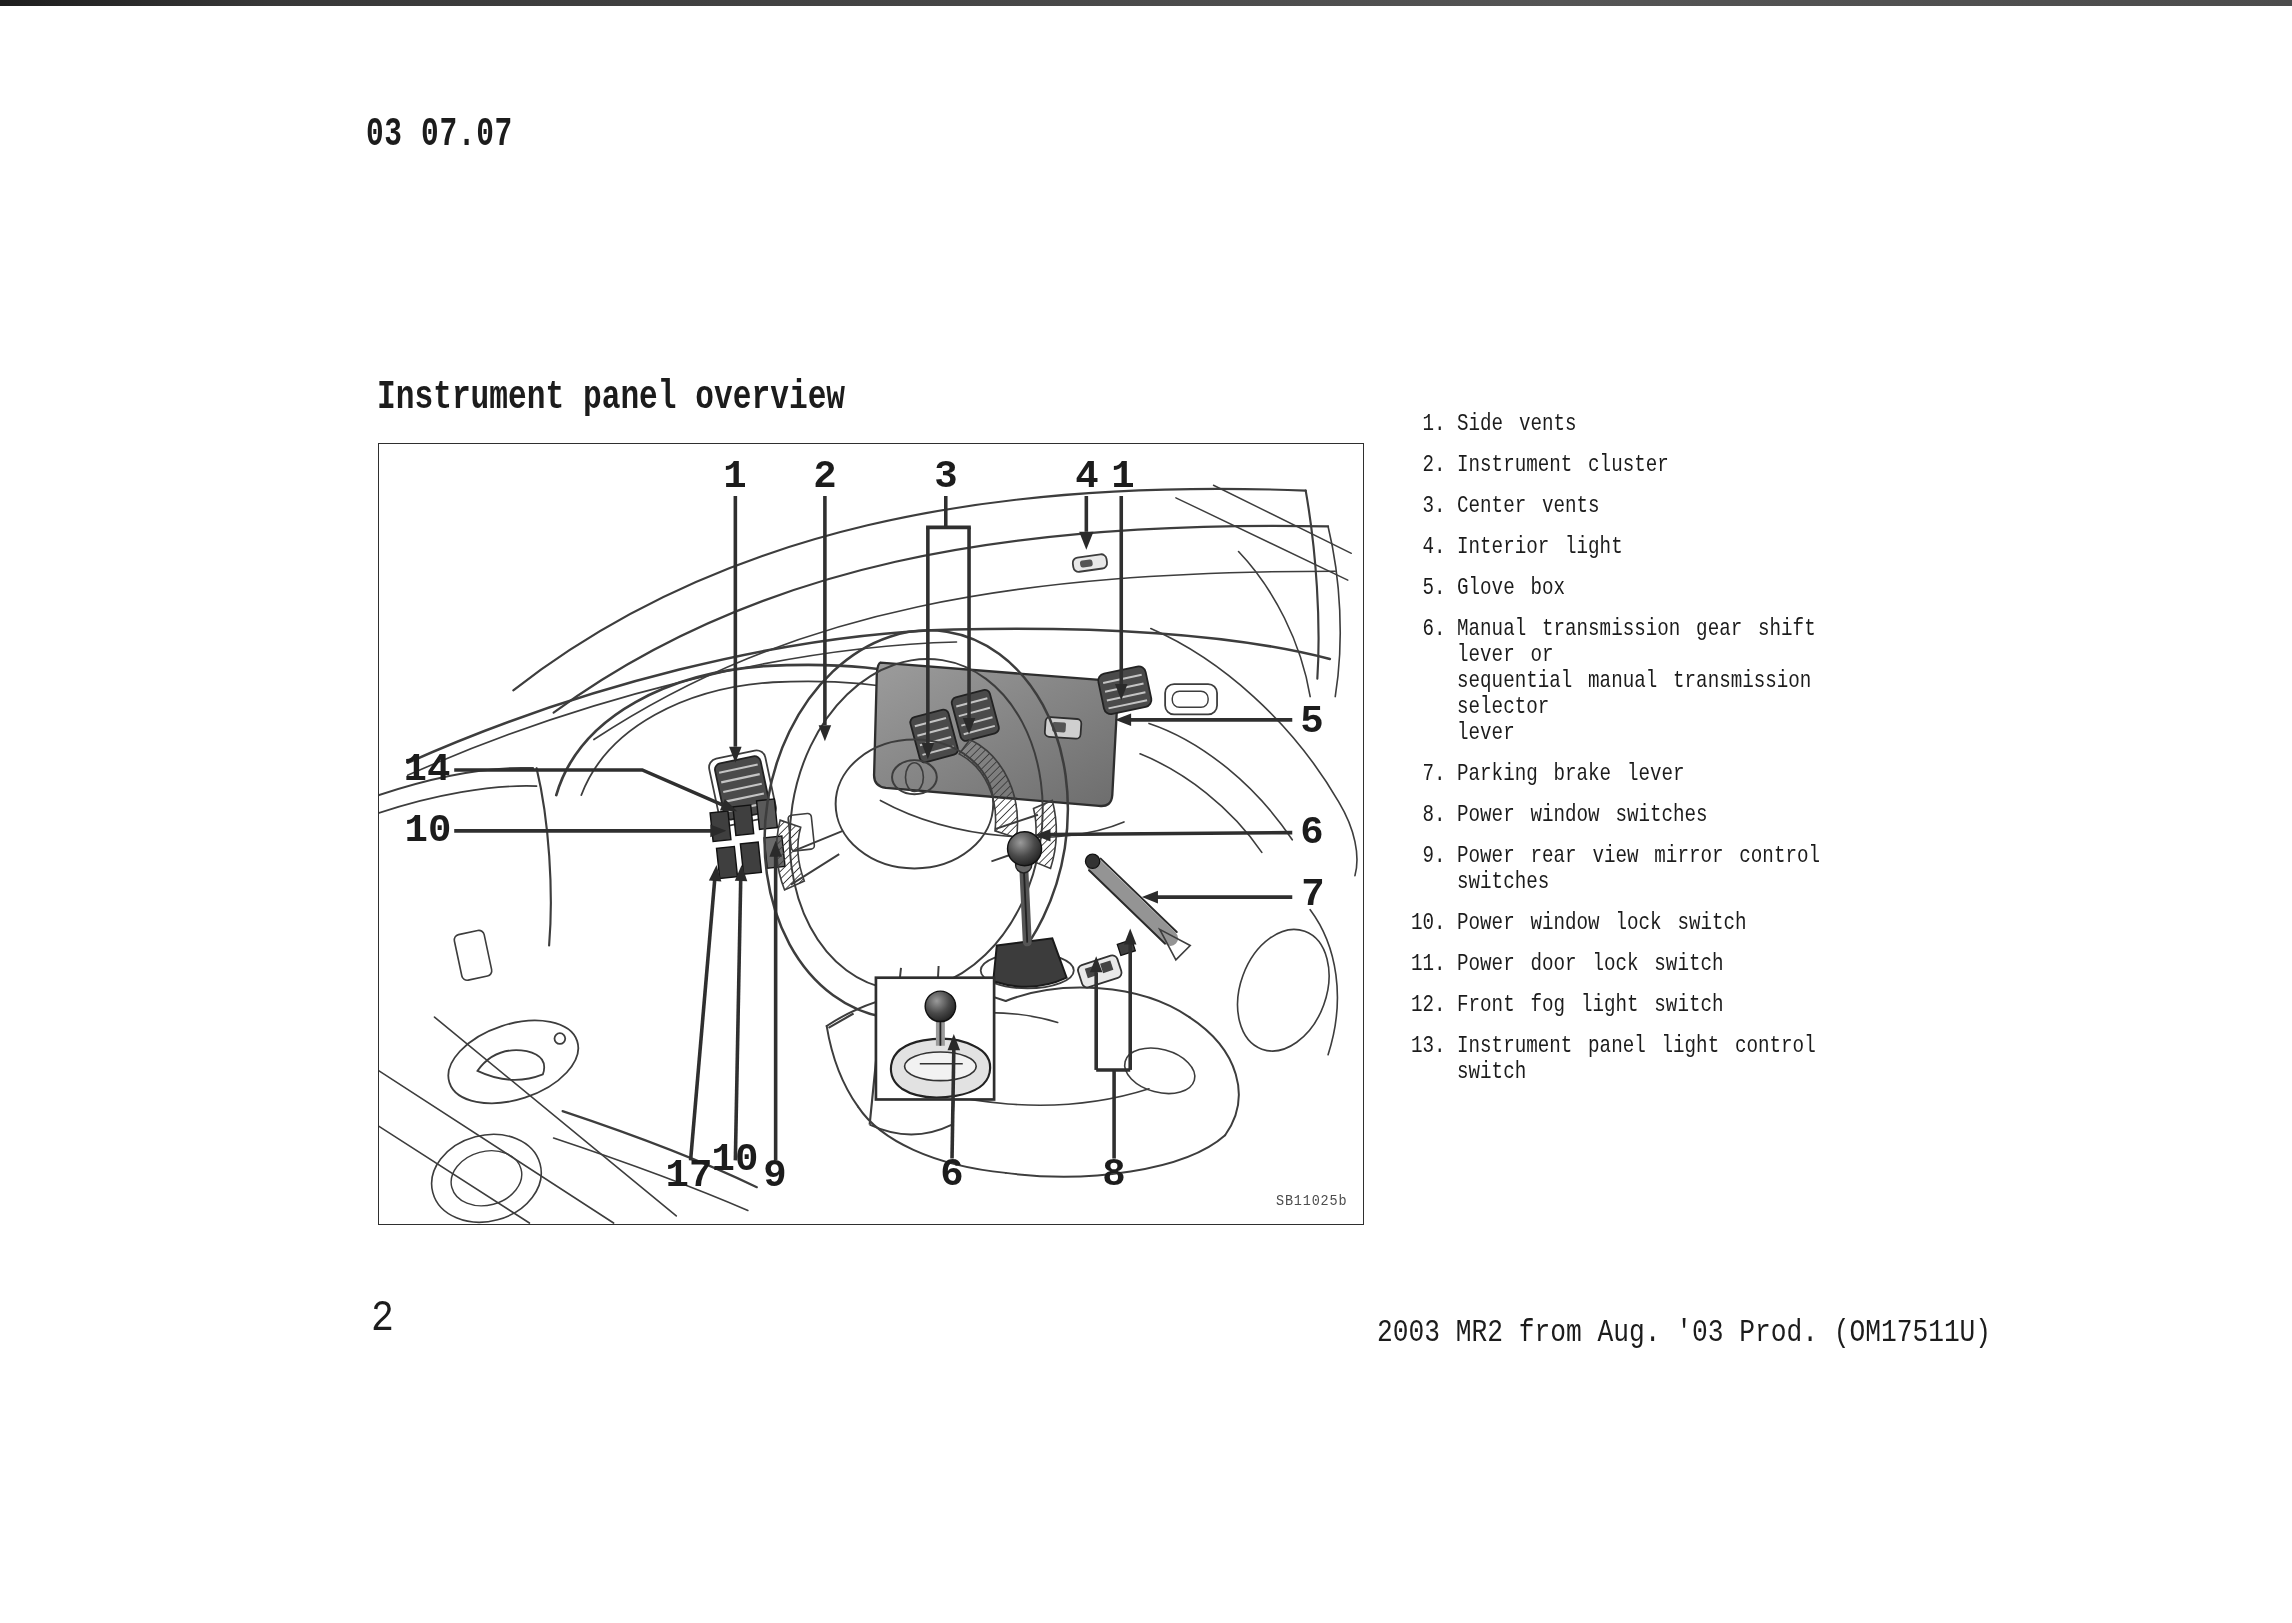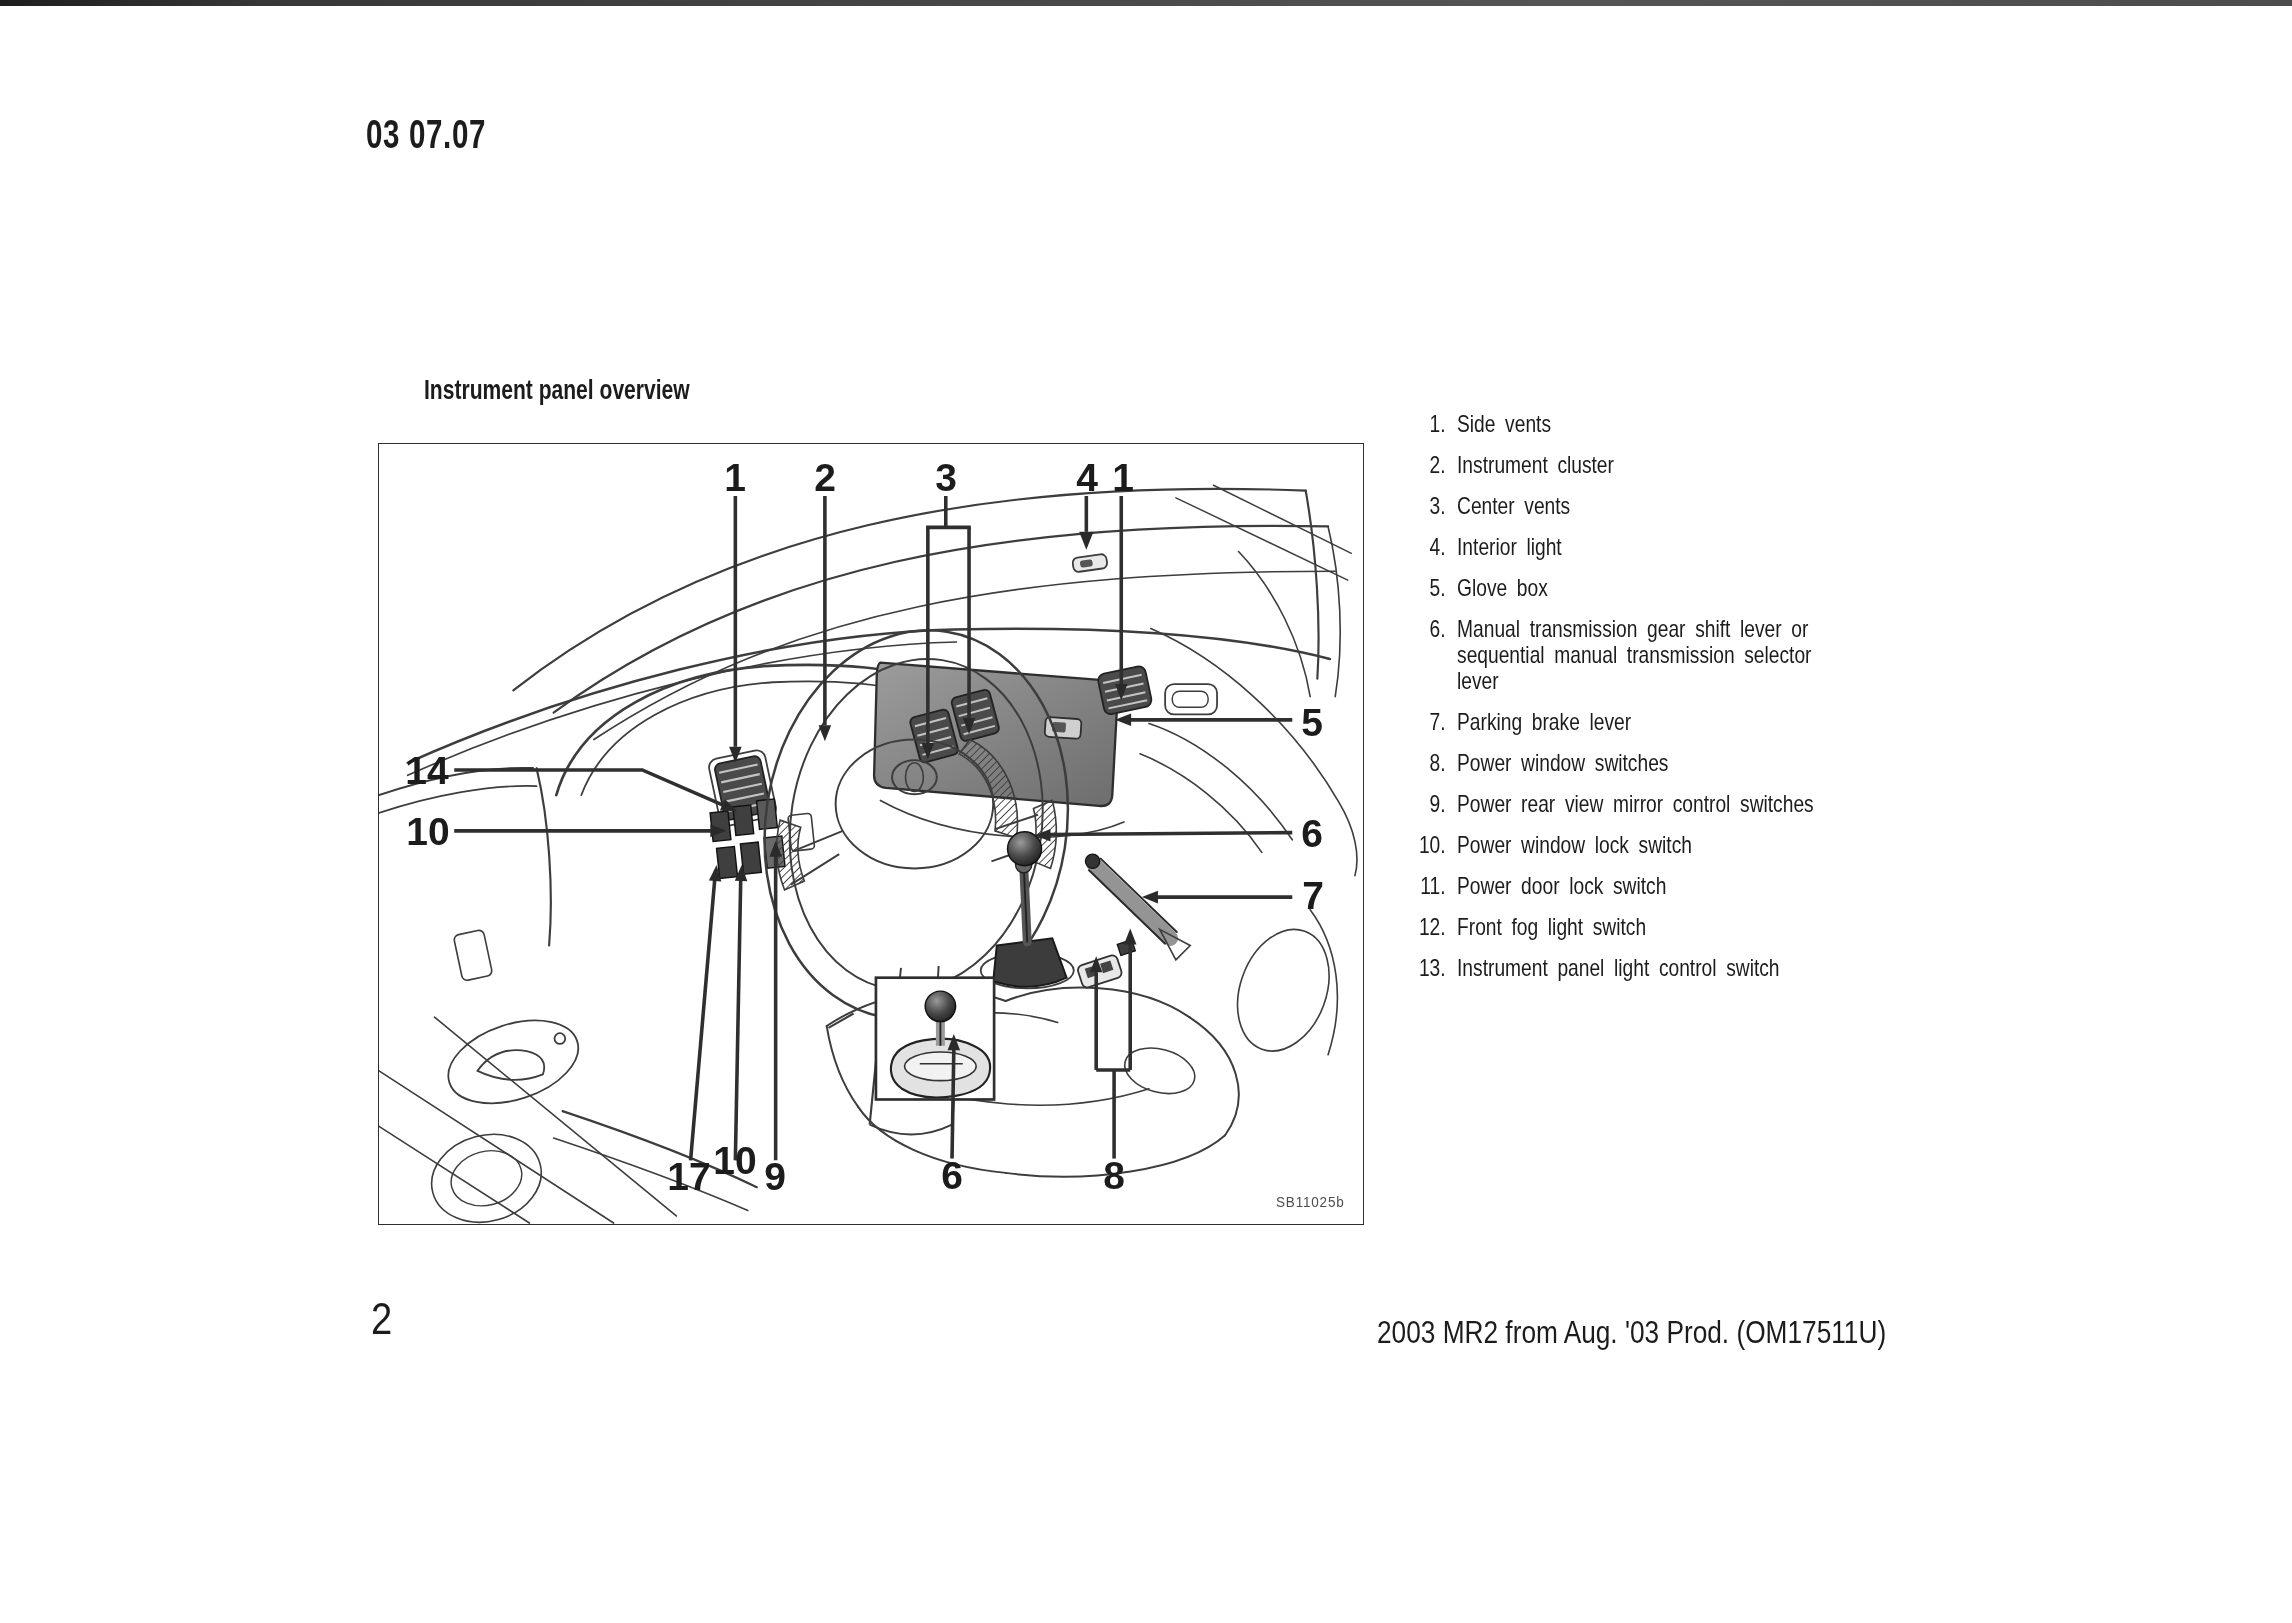--- a/index.html
+++ b/index.html
@@ -1,26 +1,26 @@
 <!DOCTYPE html>
 <html style="font-size:14.3px"><head>
 <meta charset="utf-8">
 <style>
   html,body{margin:0;padding:0;background:#ffffff;}
   #page{position:relative;width:2293px;height:1624px;background:#ffffff;overflow:hidden;
-        font-family:Liberation Sans, sans-serif;color:#1c1c1c;}
+        font-family:Liberation Mono, monospace;color:#1c1c1c;}
   .abs{position:absolute;}
   .cnd{display:inline-block;transform:scaleX(0.8);transform-origin:0 50%;white-space:pre;}
   
   #scanbar{left:0;top:0;width:2293px;height:6.3px;
            background:linear-gradient(to right,#1e1e1e 0%,#383838 12%,#444 38%,#555 68%,#4c4c4c 100%);}
   
   #doccode{left:366px;top:111px;font-size:41px;font-weight:bold;letter-spacing:0.9px;}
   #doccode .cnd{transform:scaleX(0.72);}
-  #sectitle{left:377px;top:375px;font-size:27px;font-weight:bold;margin-left:47px;}
+  #sectitle{left:377px;top:375px;font-size:40px;font-weight:bold;}
   #sectitle .cnd{transform:scaleX(0.78);}
   #pagenum{left:371px;top:1293px;font-size:45px;}
   #pagenum .cnd{transform:scaleX(0.85);}
   #footer{left:1377px;top:1314px;font-size:32px;}
   #footer .cnd{transform:scaleX(0.82);}
   
   #figure{left:378px;top:443px;width:984px;height:780px;border:1.8px solid #2f2f2f;background:#fff;}
   #figure svg{position:absolute;left:0;top:0;}
   .callout{position:absolute;transform:translate(-50%,-50%);font-size:39px;font-weight:bold;
            color:#1c1c1c;line-height:1;white-space:nowrap;}

